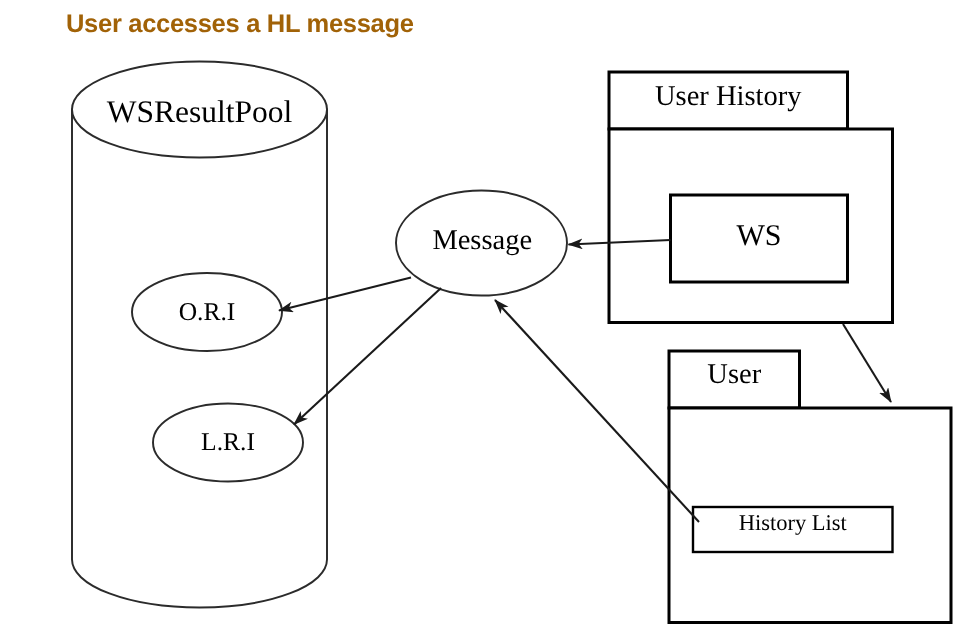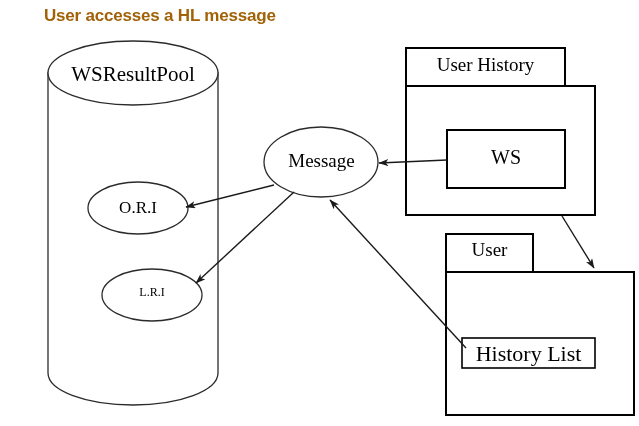--- a/index.html
+++ b/index.html
@@ -48,21 +48,21 @@
   #label-ori {
     left: 100px;
     top: 198px;
     width: 76px;
     font-size: 17px;
   }
   #label-lri {
     left: 114px;
     top: 285px;
     width: 76px;
-    font-size: 12px;
+    font-size: 17px;
   }
   #label-message {
     left: 265px;
     top: 150px;
     width: 113px;
     font-size: 19px;
     text-align: center;
   }
   #label-user-session {
     left: 406px;
@@ -80,21 +80,21 @@
   #label-user {
     left: 446px;
     top: 239px;
     width: 87px;
     font-size: 19px;
   }
   #label-history-list {
     left: 462px;
     top: 341px;
     width: 133px;
-    font-size: 22px;
+    font-size: 15px;
   }
 </style>
 </head>
 <body>
 
 <div id="canvas">
 
   <svg id="vector-layer" viewBox="0 0 639 426" xmlns="http://www.w3.org/2000/svg">
     <defs>
       <marker id="arrowhead" markerWidth="11" markerHeight="11" refX="9.4" refY="3.6" orient="auto" markerUnits="userSpaceOnUse">

